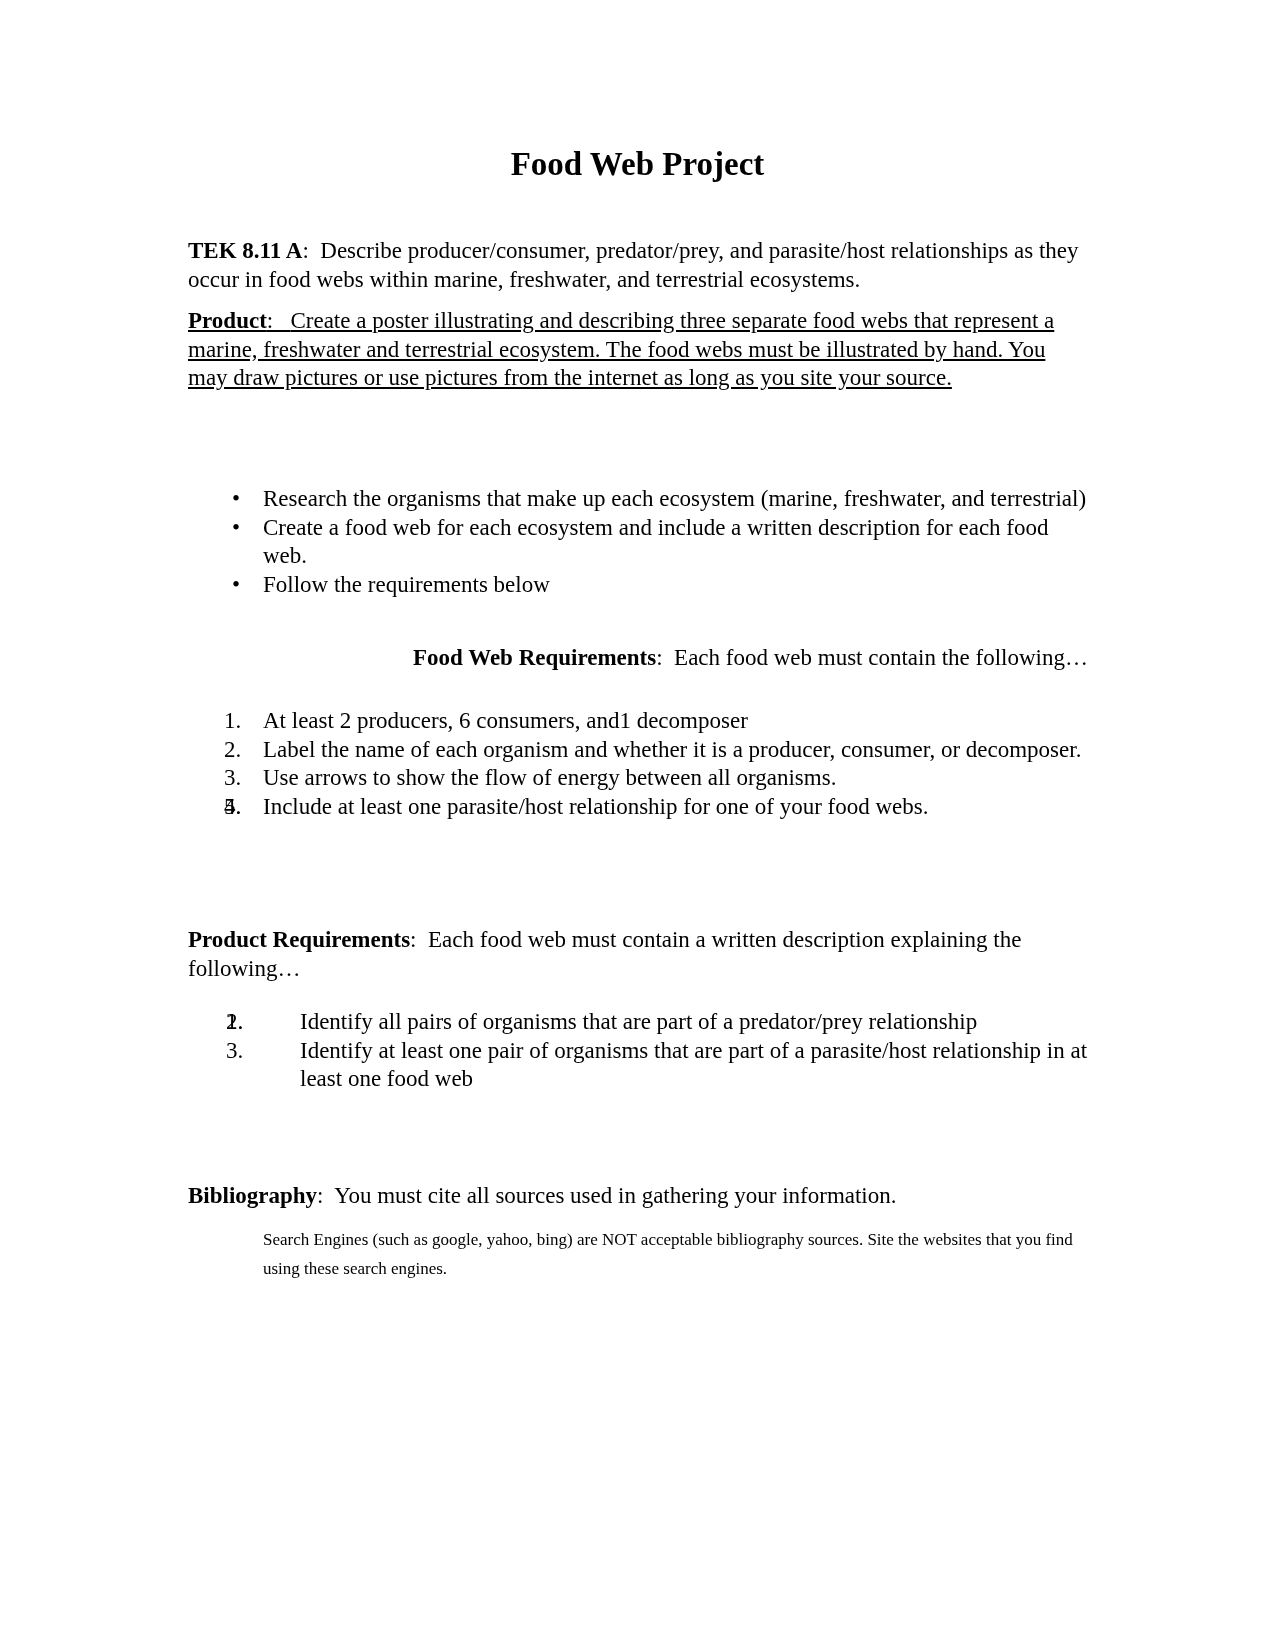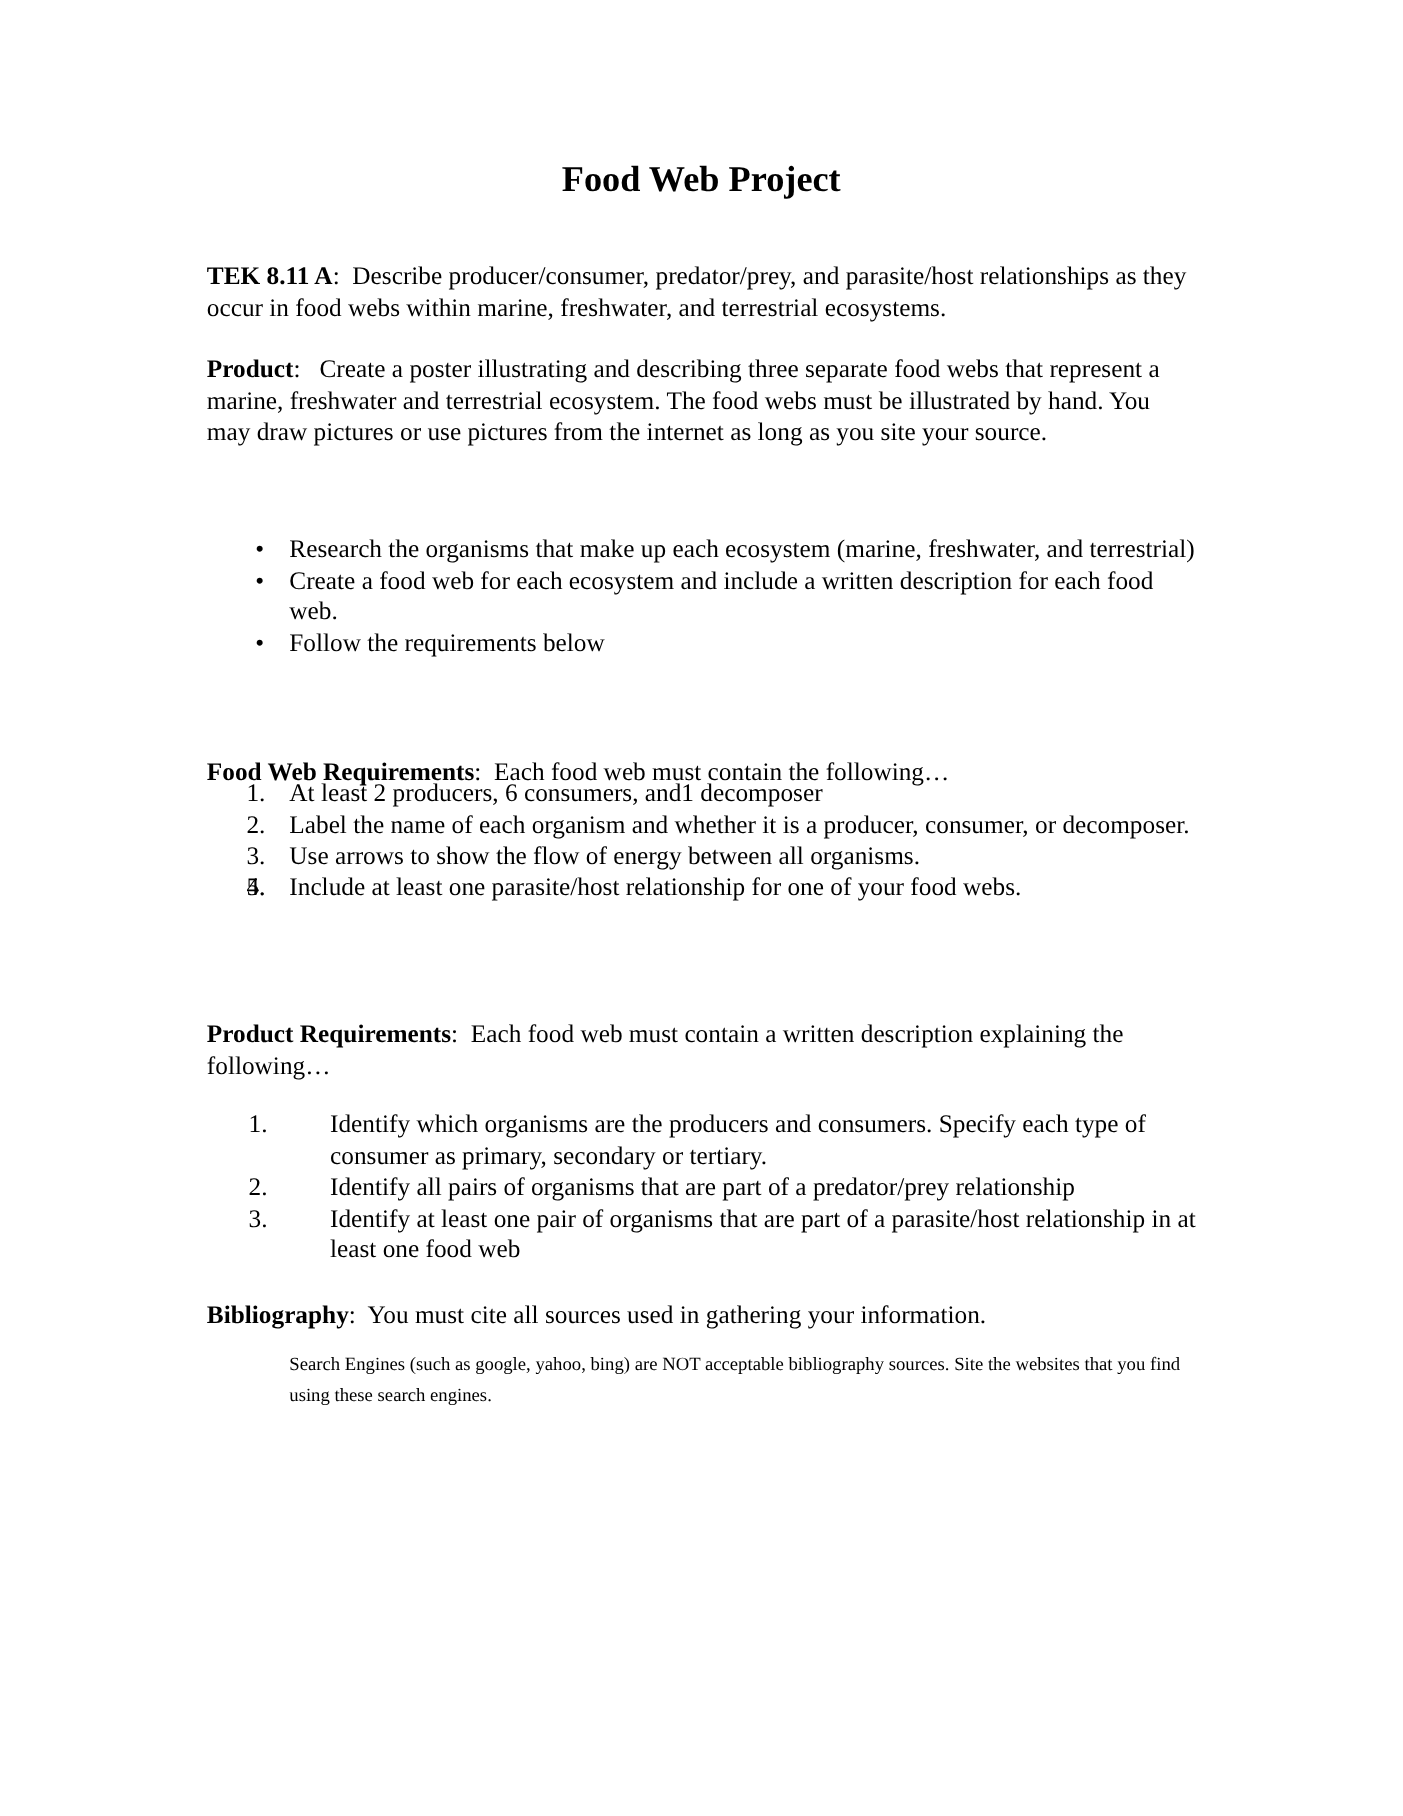--- a/index.html
+++ b/index.html
@@ -97,40 +97,40 @@
   </style>
 </head>
 <body>
 
 <div class="page">
 
   <h1 class="title">Food Web Project</h1>
 
   <p class="block" style="top:237px;"><b>TEK 8.11 A</b><span style="white-space:pre;">:  </span><span>Describe producer/consumer, predator/prey, and parasite/host relationships as they occur in food webs within marine, freshwater, and terrestrial ecosystems.</span></p>
 
-  <p class="block" style="top:322px;"><b>Product</b><span style="white-space:pre;">:   </span><span>Create a poster illustrating and describing three separate food webs that represent a marine, freshwater and terrestrial ecosystem.  The food webs must be illustrated by hand.  You may draw pictures or use pictures from the internet as long as you site your source.</span></p>
+  <p class="block" style="top:307px;text-decoration:underline;"><b>Product</b><span style="white-space:pre;">:   </span><span>Create a poster illustrating and describing three separate food webs that represent a marine, freshwater and terrestrial ecosystem.  The food webs must be illustrated by hand.  You may draw pictures or use pictures from the internet as long as you site your source.</span></p>
 
   <ul class="bullets" style="top:485px;">
     <li><span class="bullet">•</span><span>Research the organisms that make up each ecosystem (marine, freshwater, and terrestrial)</span></li>
     <li><span class="bullet">•</span><span>Create a food web for each ecosystem and include a written description for each food web.</span></li>
     <li><span class="bullet">•</span><span>Follow the requirements below</span></li>
   </ul>
 
-  <p class="block" style="top:688px;"><b>Food Web Requirements</b><span style="white-space:pre;">:  </span><span>Each food web must contain the following…</span></p>
+  <p class="block" style="top:644px;text-align:right;"><b>Food Web Requirements</b><span style="white-space:pre;">:  </span><span>Each food web must contain the following…</span></p>
   <ol class="numlist" style="top:707px;">
     <li><span class="num">1.</span><span>At least 2 producers, 6 consumers, and1 decomposer</span></li>
     <li><span class="num">2.</span><span>Label the name of each organism and whether it is a producer, consumer, or decomposer.</span></li>
     <li><span class="num">3.</span><span>Use arrows to show the flow of energy between all organisms.</span></li>
     <li><span class="num">4.</span></li>
     <li><span class="num">5.</span><span>Include at least one parasite/host relationship for one of your food webs.</span></li>
   </ol>
 
   <p class="block" style="top:926px;"><b>Product Requirements</b><span style="white-space:pre;">:  </span><span>Each food web must contain a written description explaining the following…</span></p>
   <ol class="numlist wide" style="top:1008px;">
-    <li><span class="num">1.</span><span>Identify which organisms are the producers and consumers.  Specify each type of consumer as primary, secondary or tertiary.</span></li>
+    <li><span class="num">1.</span></li>
     <li><span class="num">2.</span><span>Identify all pairs of organisms that are part of a predator/prey relationship</span></li>
     <li><span class="num">3.</span><span>Identify at least one pair of organisms that are part of a parasite/host relationship in at least one food web</span></li>
   </ol>
 
   <p class="block" style="top:1182px;"><b>Bibliography</b><span style="white-space:pre;">:  </span><span>You must cite all sources used in gathering your information.</span></p>
   <p class="indent-para" style="top:1226px;">Search Engines (such as google, yahoo, bing) are NOT acceptable bibliography sources.  Site the websites that you find using these search engines.</p>
 
 </div>
 
 </body></html>

